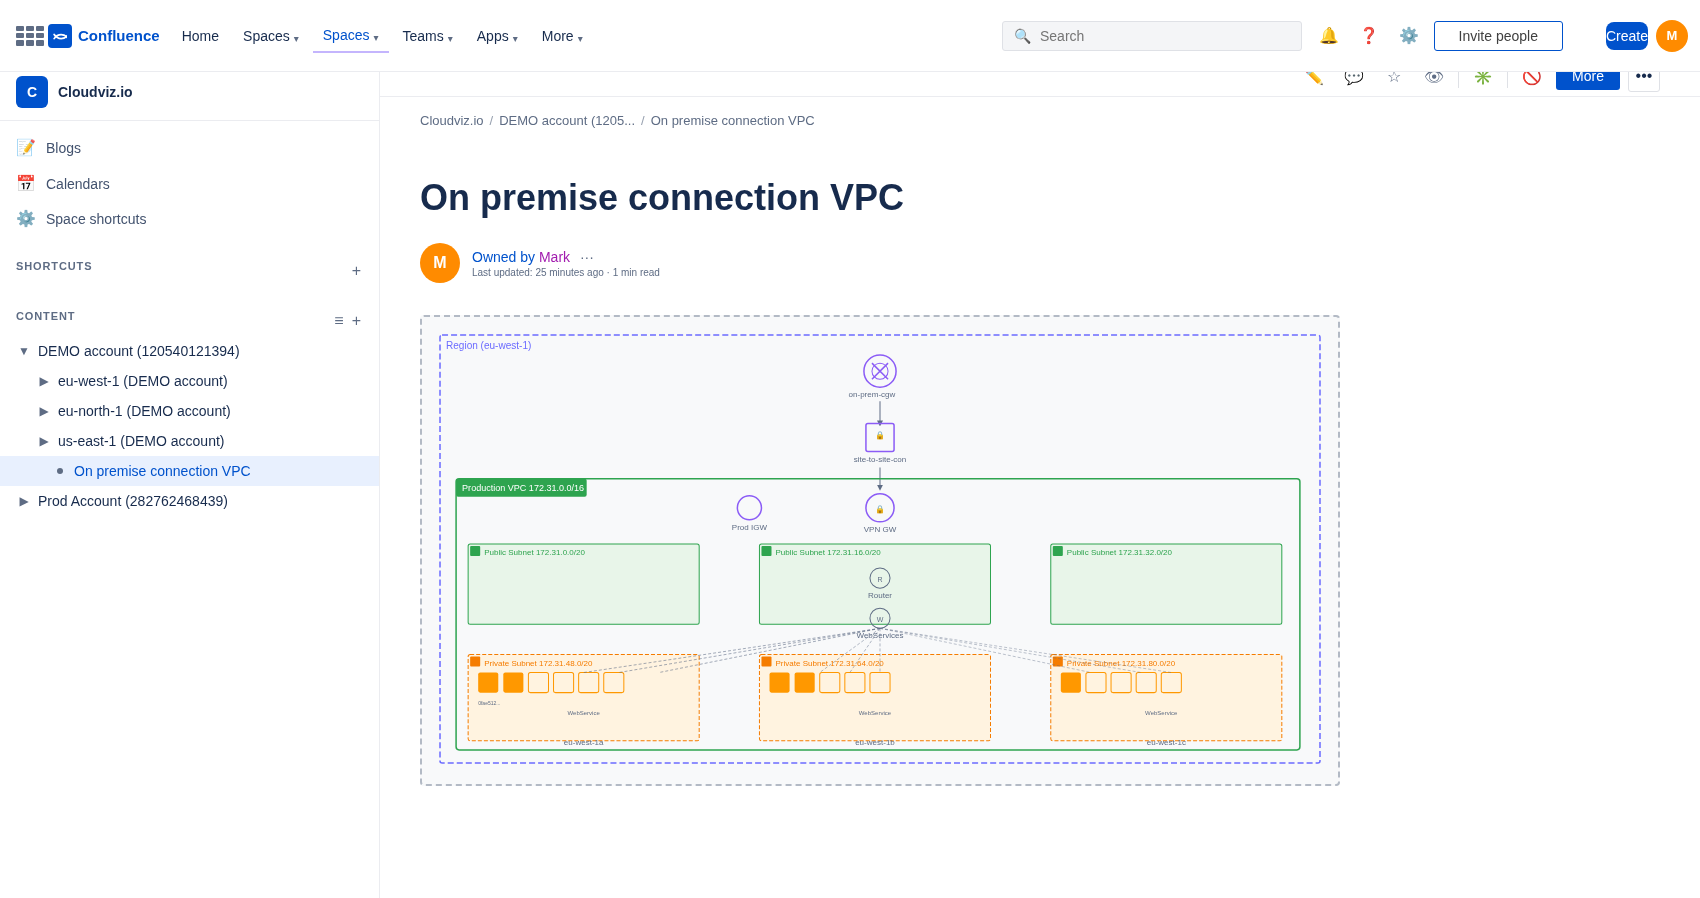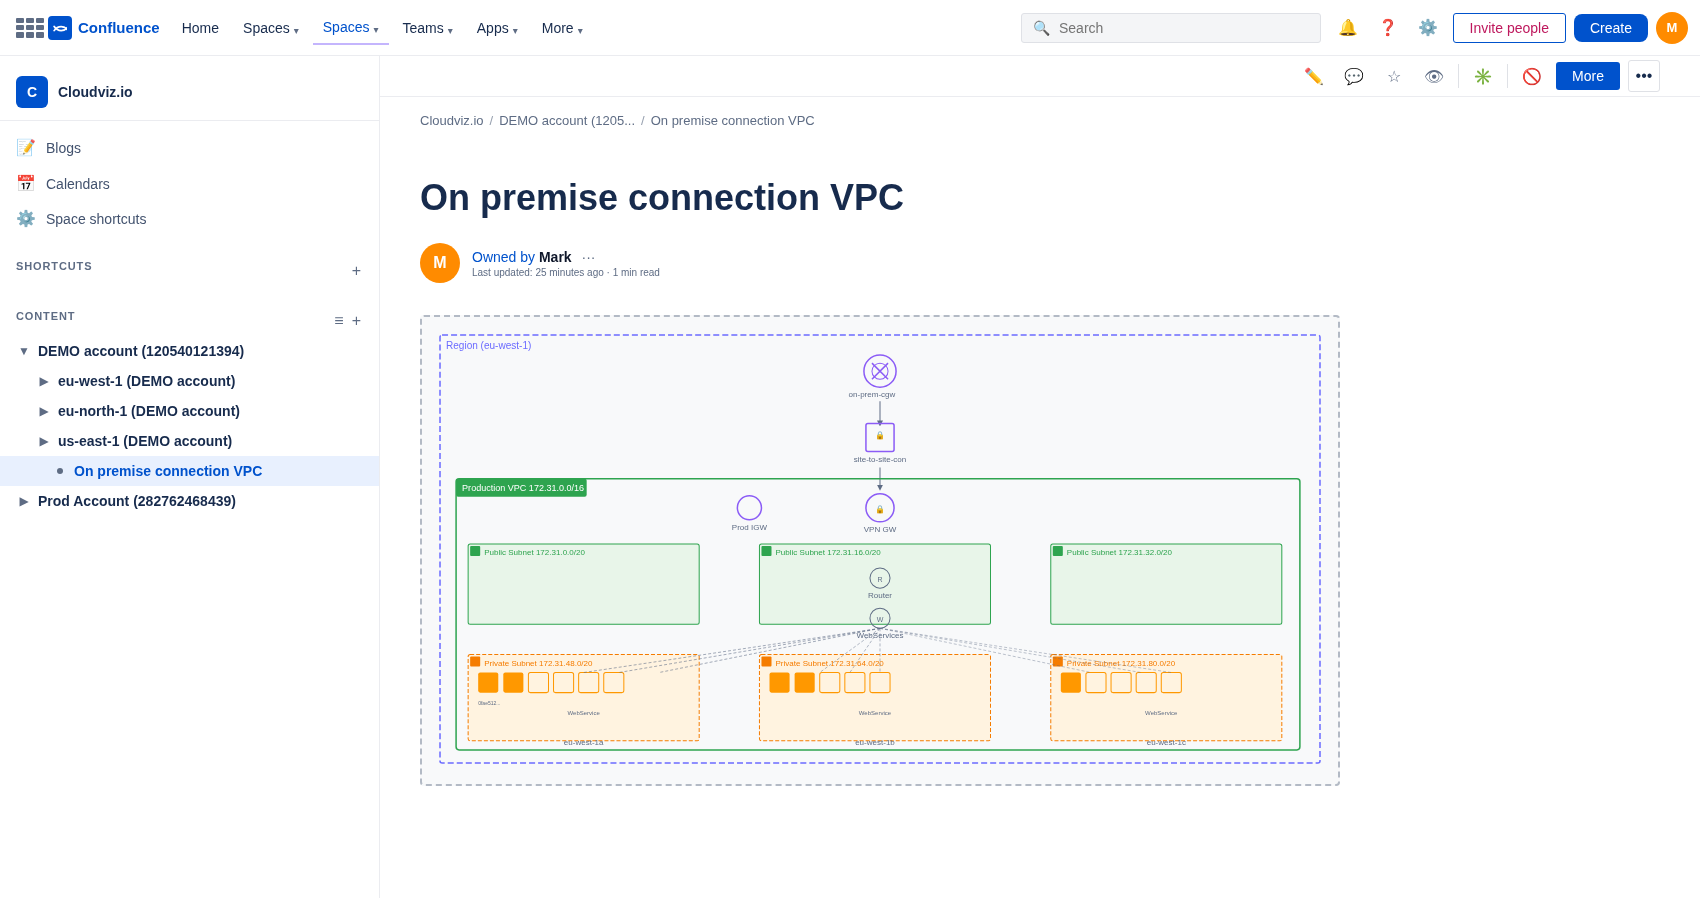--- a/index.html
+++ b/index.html
@@ -1,20 +1,20 @@
 <!DOCTYPE html>
 <html><head>
   <meta charset="utf-8">
   <style>
     * { box-sizing: border-box; margin: 0; padding: 0; }
     body { font-family: -apple-system, BlinkMacSystemFont, 'Segoe UI', sans-serif; font-size: 14px; background: #fff; color: #172b4d; }
 
     
     .top-nav {
-      display: flex; align-items: center; height: 56px;
+      display: flex; align-items: center; height: 72px;
       background: #fff; border-bottom: 1px solid #ebecf0;
       padding: 0 12px; gap: 4px; position: fixed; top: 0; left: 0; right: 0; z-index: 100;
     }
     .nav-logo-area { display: flex; align-items: center; gap: 8px; margin-right: 8px; }
     .nav-grid-icon { width: 28px; height: 28px; display: grid; grid-template-columns: repeat(3,8px); gap: 2px; padding: 4px; cursor: pointer; }
     .nav-grid-dot { background: #5e6c84; border-radius: 1px; }
     .nav-confluence-logo { display: flex; align-items: center; gap: 6px; font-weight: 700; font-size: 15px; color: #0052cc; text-decoration: none; }
     .nav-confluence-icon { width: 24px; height: 24px; background: #0052cc; border-radius: 4px; display: flex; align-items: center; justify-content: center; }
     .nav-confluence-icon svg { fill: white; width: 14px; height: 14px; }
     .nav-item {
@@ -29,26 +29,26 @@
       border-radius: 3px; padding: 6px 12px; gap: 8px; width: 300px; cursor: text;
     }
     .search-bar input { border: none; background: transparent; outline: none; font-size: 14px; color: #172b4d; width: 100%; }
     .search-icon { color: #5e6c84; font-size: 14px; }
     .nav-actions { display: flex; align-items: center; gap: 8px; margin-left: 8px; }
     .nav-icon-btn {
       width: 32px; height: 32px; border-radius: 50%; border: none; background: transparent;
       cursor: pointer; display: flex; align-items: center; justify-content: center; font-size: 16px; color: #5e6c84;
     }
     .invite-btn {
-      padding: 6px 16px; border: 1px solid #0052cc; border-radius: 3px; color: #be185d;
+      padding: 6px 24px; border: 1px solid #0052cc; border-radius: 3px; color: #404040;
       background: white; cursor: pointer; font-size: 14px; font-weight: 500; white-space: nowrap;
     }
     .create-btn {
-      padding: 6px 16px; background: #0052cc; border: none; border-radius: 8px;
-      color: white; cursor: pointer; font-size: 14px; font-weight: 500; white-space: nowrap;
+      padding: 6px 0; background: #0052cc; border: none; border-radius: 8px;
+      color: white; cursor: pointer; font-size: 14px; font-weight: 500; white-space: nowrap; margin-left: 35px;
     }
     .avatar-btn {
       width: 32px; height: 32px; border-radius: 50%; background: #ff8b00;
       cursor: pointer; border: none; display: flex; align-items: center; justify-content: center;
       color: white; font-weight: 600; font-size: 13px;
     }
 
     
     .layout { display: flex; margin-top: 56px; height: calc(100vh - 56px); }
 
@@ -86,21 +86,21 @@
 
     .content-tree { padding: 0; }
     .tree-item {
       display: flex; align-items: center; padding: 7px 16px 7px 16px;
       cursor: pointer; font-size: 14px; color: #172b4d; gap: 6px;
     }
     .tree-item.active { background: #e8f0fe; color: #0052cc; font-weight: 500; }
     .tree-item.active .tree-bullet { color: #0052cc; }
     .tree-expand { width: 16px; height: 16px; display: flex; align-items: center; justify-content: center; font-size: 12px; color: #5e6c84; flex-shrink: 0; }
     .tree-bullet { width: 6px; height: 6px; border-radius: 50%; background: #5e6c84; flex-shrink: 0; margin: 0 5px; }
-    .tree-label { flex: 1; font-weight: bold; }
+    .tree-label { flex: 1; }
 
     .tree-item-l1 { padding-left: 16px; }
     .tree-item-l2 { padding-left: 36px; }
     .tree-item-l3 { padding-left: 52px; }
 
     
     .main-content { flex: 1; overflow-y: auto; padding: 0; }
 
     
     .breadcrumb {
@@ -325,21 +325,21 @@
 
     <div class="page-body">
       <h1 class="page-title">On premise connection VPC</h1>
 
       <div class="page-meta">
         <div class="meta-avatar">M</div>
         <div class="meta-info">
           <div class="meta-owner">
             <span>Owned by</span>
             <span> </span>
-            <span style="color:#0f172a;cursor:pointer;font-weight:700">Mark</span>
+            <span style="color:#a21caf;cursor:pointer;font-weight:400">Mark</span>
             <span style="color:#5e6c84;cursor:pointer;margin-left:6px"> ···</span>
           </div>
           <div class="meta-time">
             <span>Last updated:</span>
             <span> </span>
             <span>25 minutes ago</span>
             <span> </span>
             <span>·</span>
             <span> </span>
             <span>1 min read</span>

